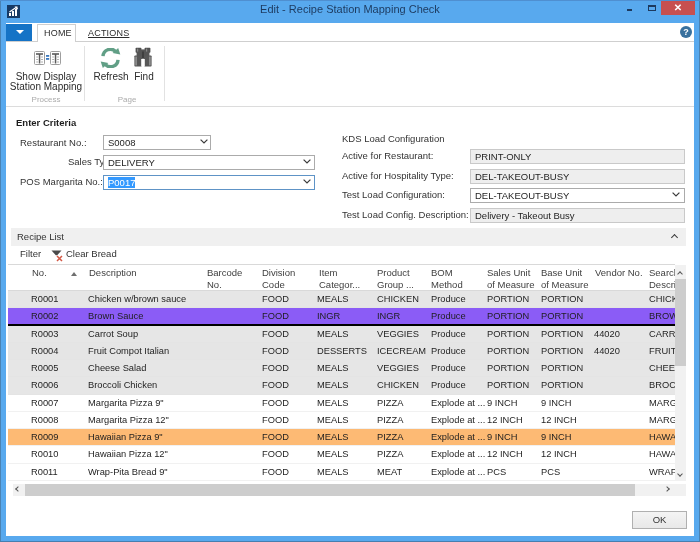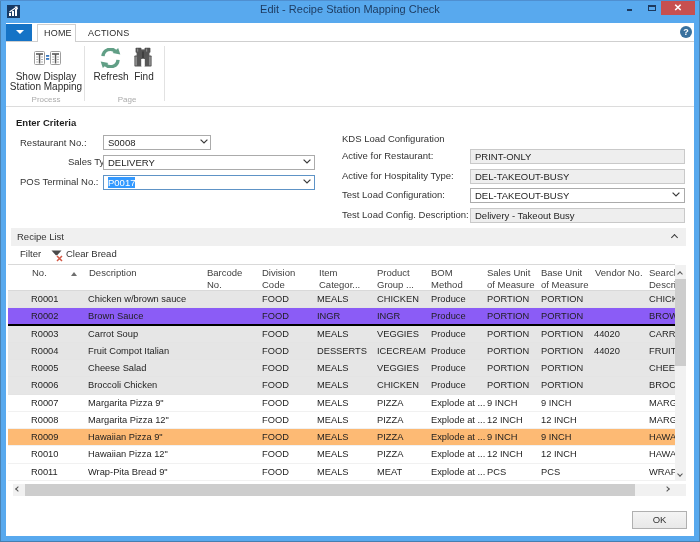--- a/index.html
+++ b/index.html
@@ -59,21 +59,21 @@
   <div class="abs" style="left:627px;top:9px;width:5px;height:2px;background:#1d3a5f"></div>
   <div class="abs" style="left:648px;top:5px;width:8px;height:6px;border:1px solid #1d3a5f;border-top:2px solid #1d3a5f"></div>
   <div class="closebtn">
     <div class="closex">✕</div>
   </div>
 
   <div class="tabline" style="left:6px;width:688px;"></div>
   <div class="hometab"></div>
   <div class="appbtn"></div>
   <div class="tabtxt" style="left:44px;">HOME</div>
-  <div class="tabtxt" style="left:88px;">ACTIONS</div>
+  <div class="tabtxt" style="left:88px;text-decoration:underline;">ACTIONS</div>
   <svg class="abs" style="left:680px;top:26px" width="12" height="12" viewBox="0 0 12 12">
     <circle cx="6" cy="6" r="6" fill="#39719e"></circle>
     <text x="6" y="9" font-size="9" font-weight="bold" fill="#fff" text-anchor="middle" font-family="Liberation Sans">?</text>
   </svg>
 
   <div class="ribbonsep" style="left:84px;"></div>
   <div class="ribbonsep" style="left:164px;"></div>
 
   <svg class="abs" style="left:34px;top:51px" width="27" height="15" viewBox="0 0 27 15">
     <rect x="0.5" y="0.5" width="10" height="13" rx="1" fill="#fff" stroke="#9e9e9e"></rect>
@@ -121,21 +121,21 @@
     <rect x="3.0" y="1.6" width="1.2" height="3" fill="#8a8a8a"></rect>
     <rect x="12.0" y="1.6" width="1.2" height="3" fill="#8a8a8a"></rect>
   </svg>
   <div class="iconlbl" style="left:126px;top:72px;width:36px;">Find</div>
   <div class="grouplbl" style="left:89px;width:76px;">Page</div>
   <div class="abs" style="left:6px;top:106px;width:688px;height:1px;background:#dcdcdc"></div>
 
   <div class="txt" style="left:16px;top:117px;font-weight:bold;color:#1e1e1e;">Enter Criteria</div>
   <div class="txt" style="left:20px;top:137px;">Restaurant No.:</div>
   <div class="txt" style="left:20px;top:156px;margin-left:48px;">Sales Type:</div>
-  <div class="txt" style="left:20px;top:176px;">POS Terminal No.:</div>
+  <div class="txt" style="left:20px;top:176px;">POS Margarita No.:</div>
   <div class="input" style="left:103px;top:135px;width:108px;height:15px;">S0008</div>
   <svg class="abs" style="left:200px;top:139px" width="8" height="5" viewBox="0 0 8 5">
     <polyline points="0.6,0.6 4,4 7.4,0.6" stroke="#3b3b3b" stroke-width="1.2" fill="none"></polyline>
   </svg>
   <div class="input" style="left:103px;top:155px;width:212px;height:15px;">DELIVERY</div>
   <svg class="abs" style="left:303px;top:159px" width="8" height="5" viewBox="0 0 8 5">
     <polyline points="0.6,0.6 4,4 7.4,0.6" stroke="#3b3b3b" stroke-width="1.2" fill="none"></polyline>
   </svg>
   <div class="input" style="left:103px;top:175px;width:212px;height:15px;border-color:#5e93c6;"><span style="background:#3399ff;color:#fff;">P0017</span></div>
   <svg class="abs" style="left:303px;top:179px" width="8" height="5" viewBox="0 0 8 5">

